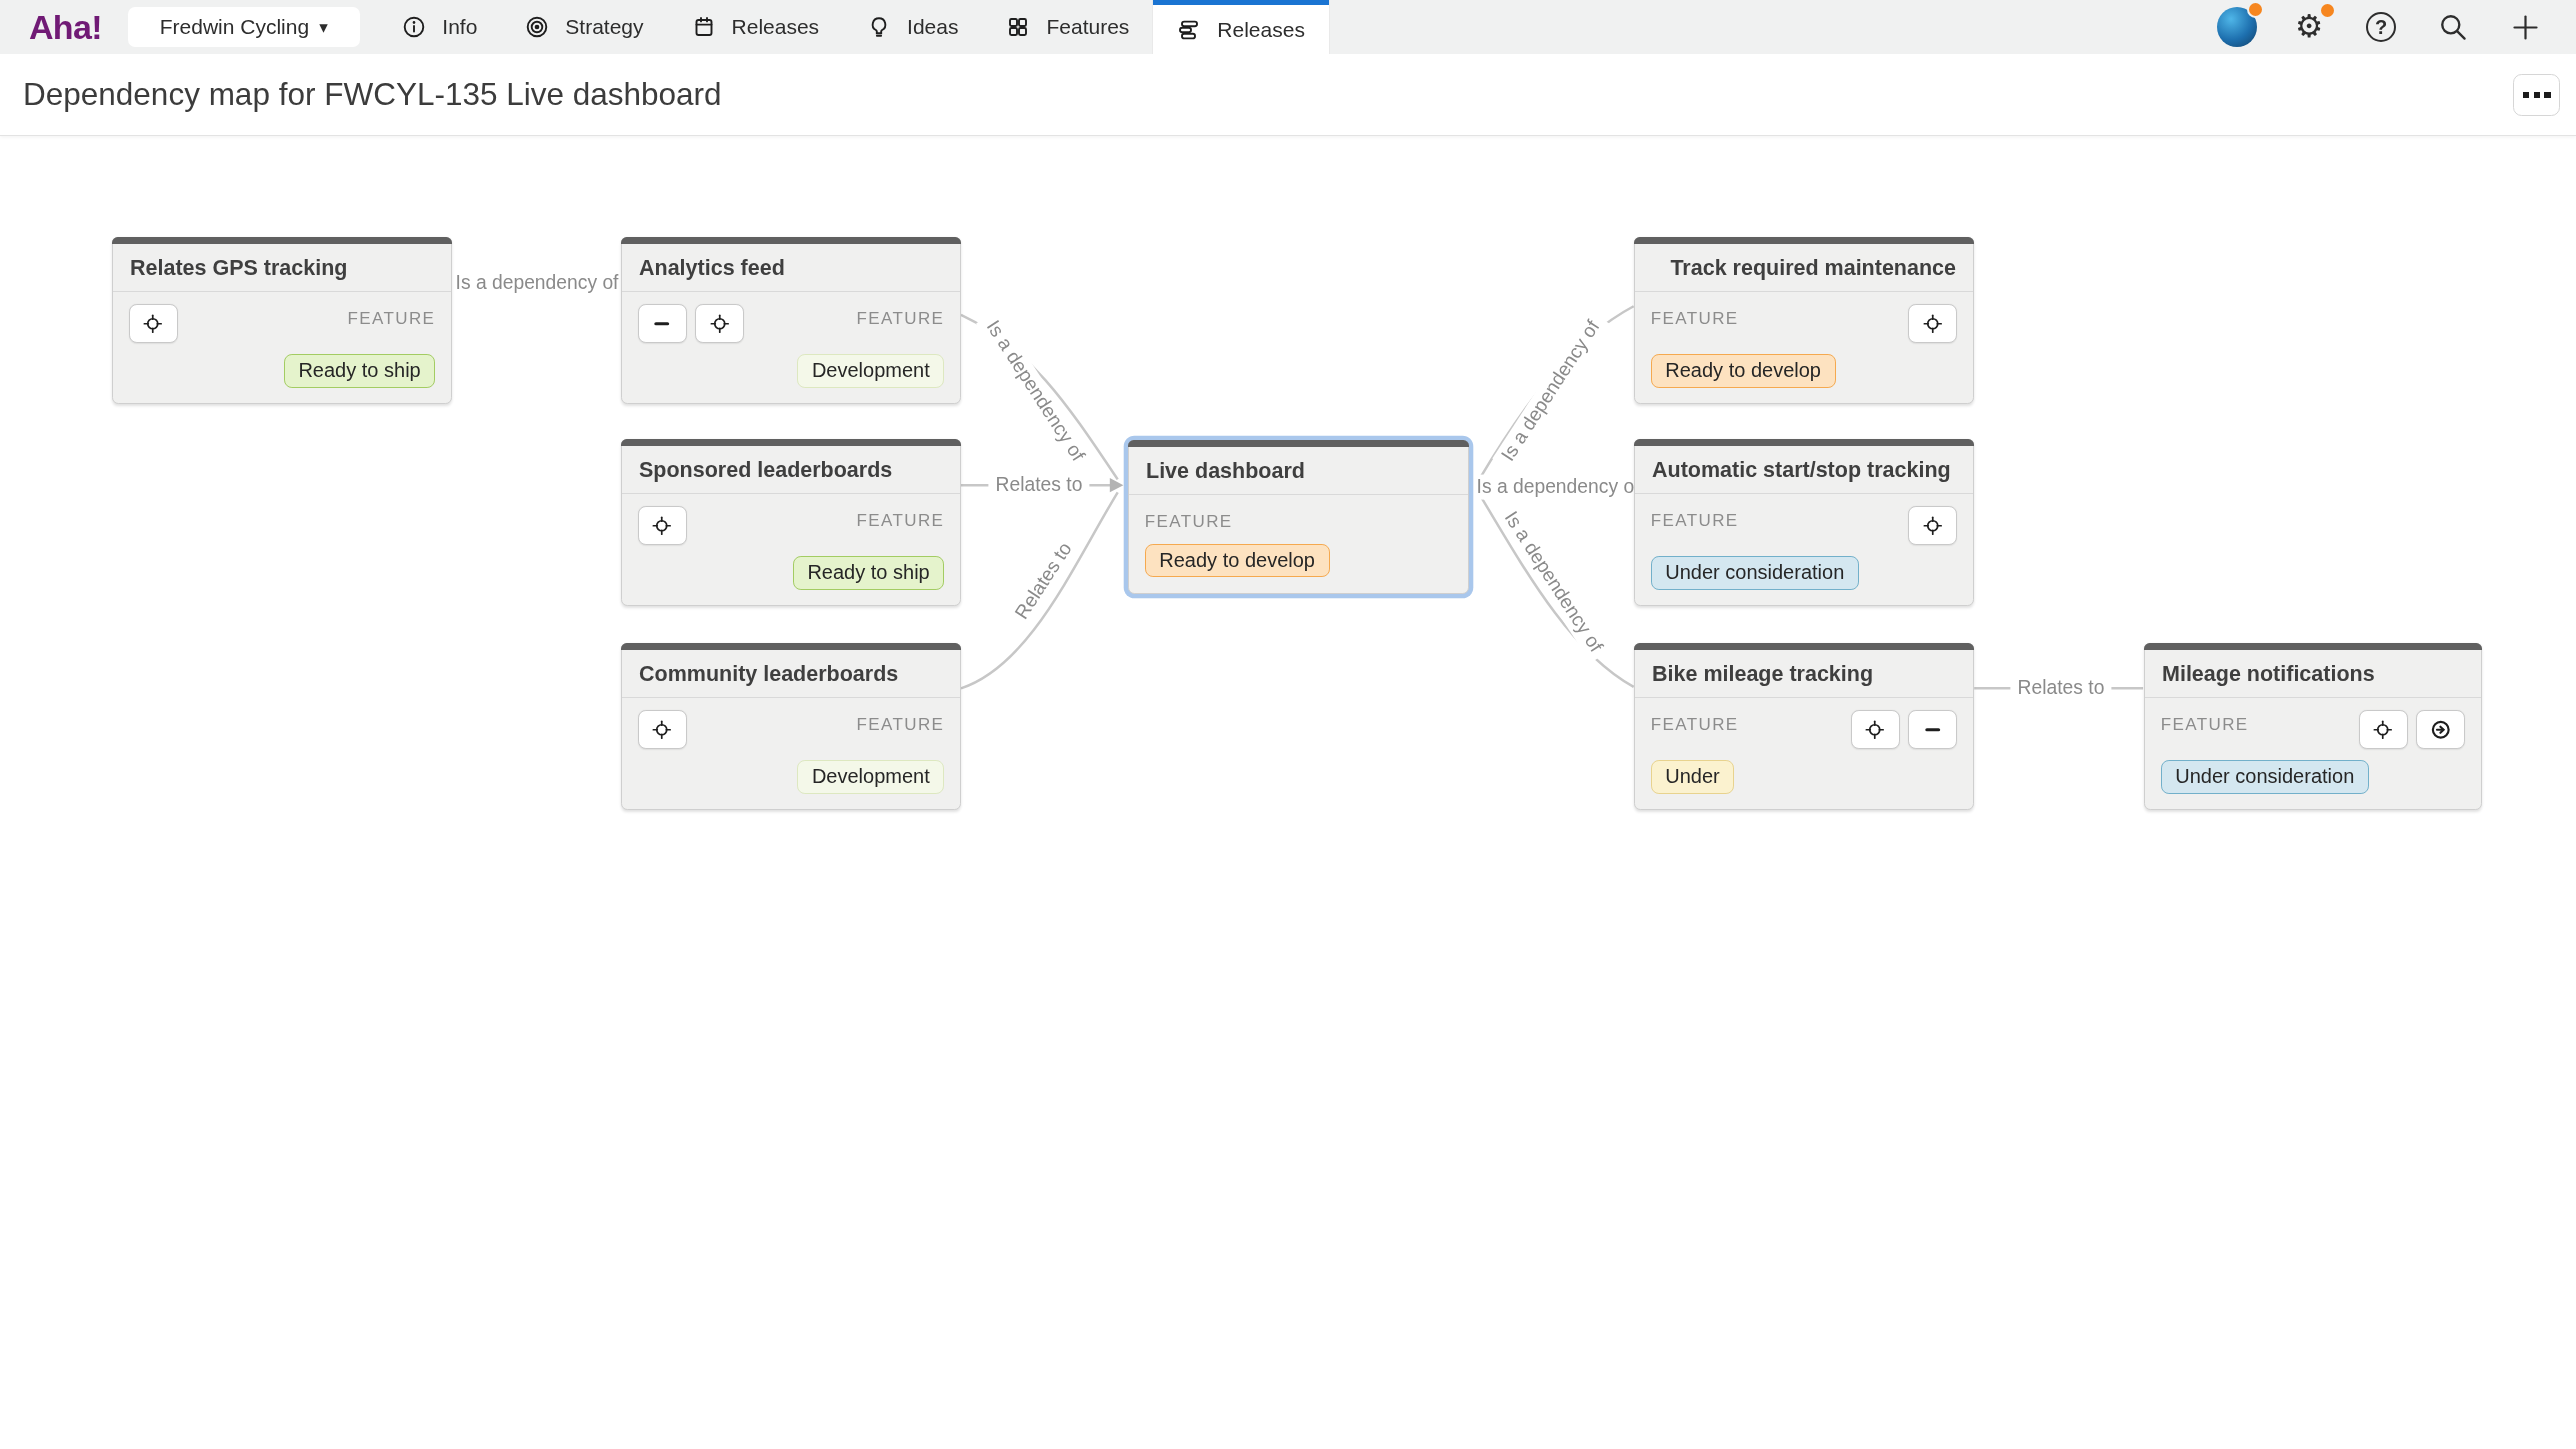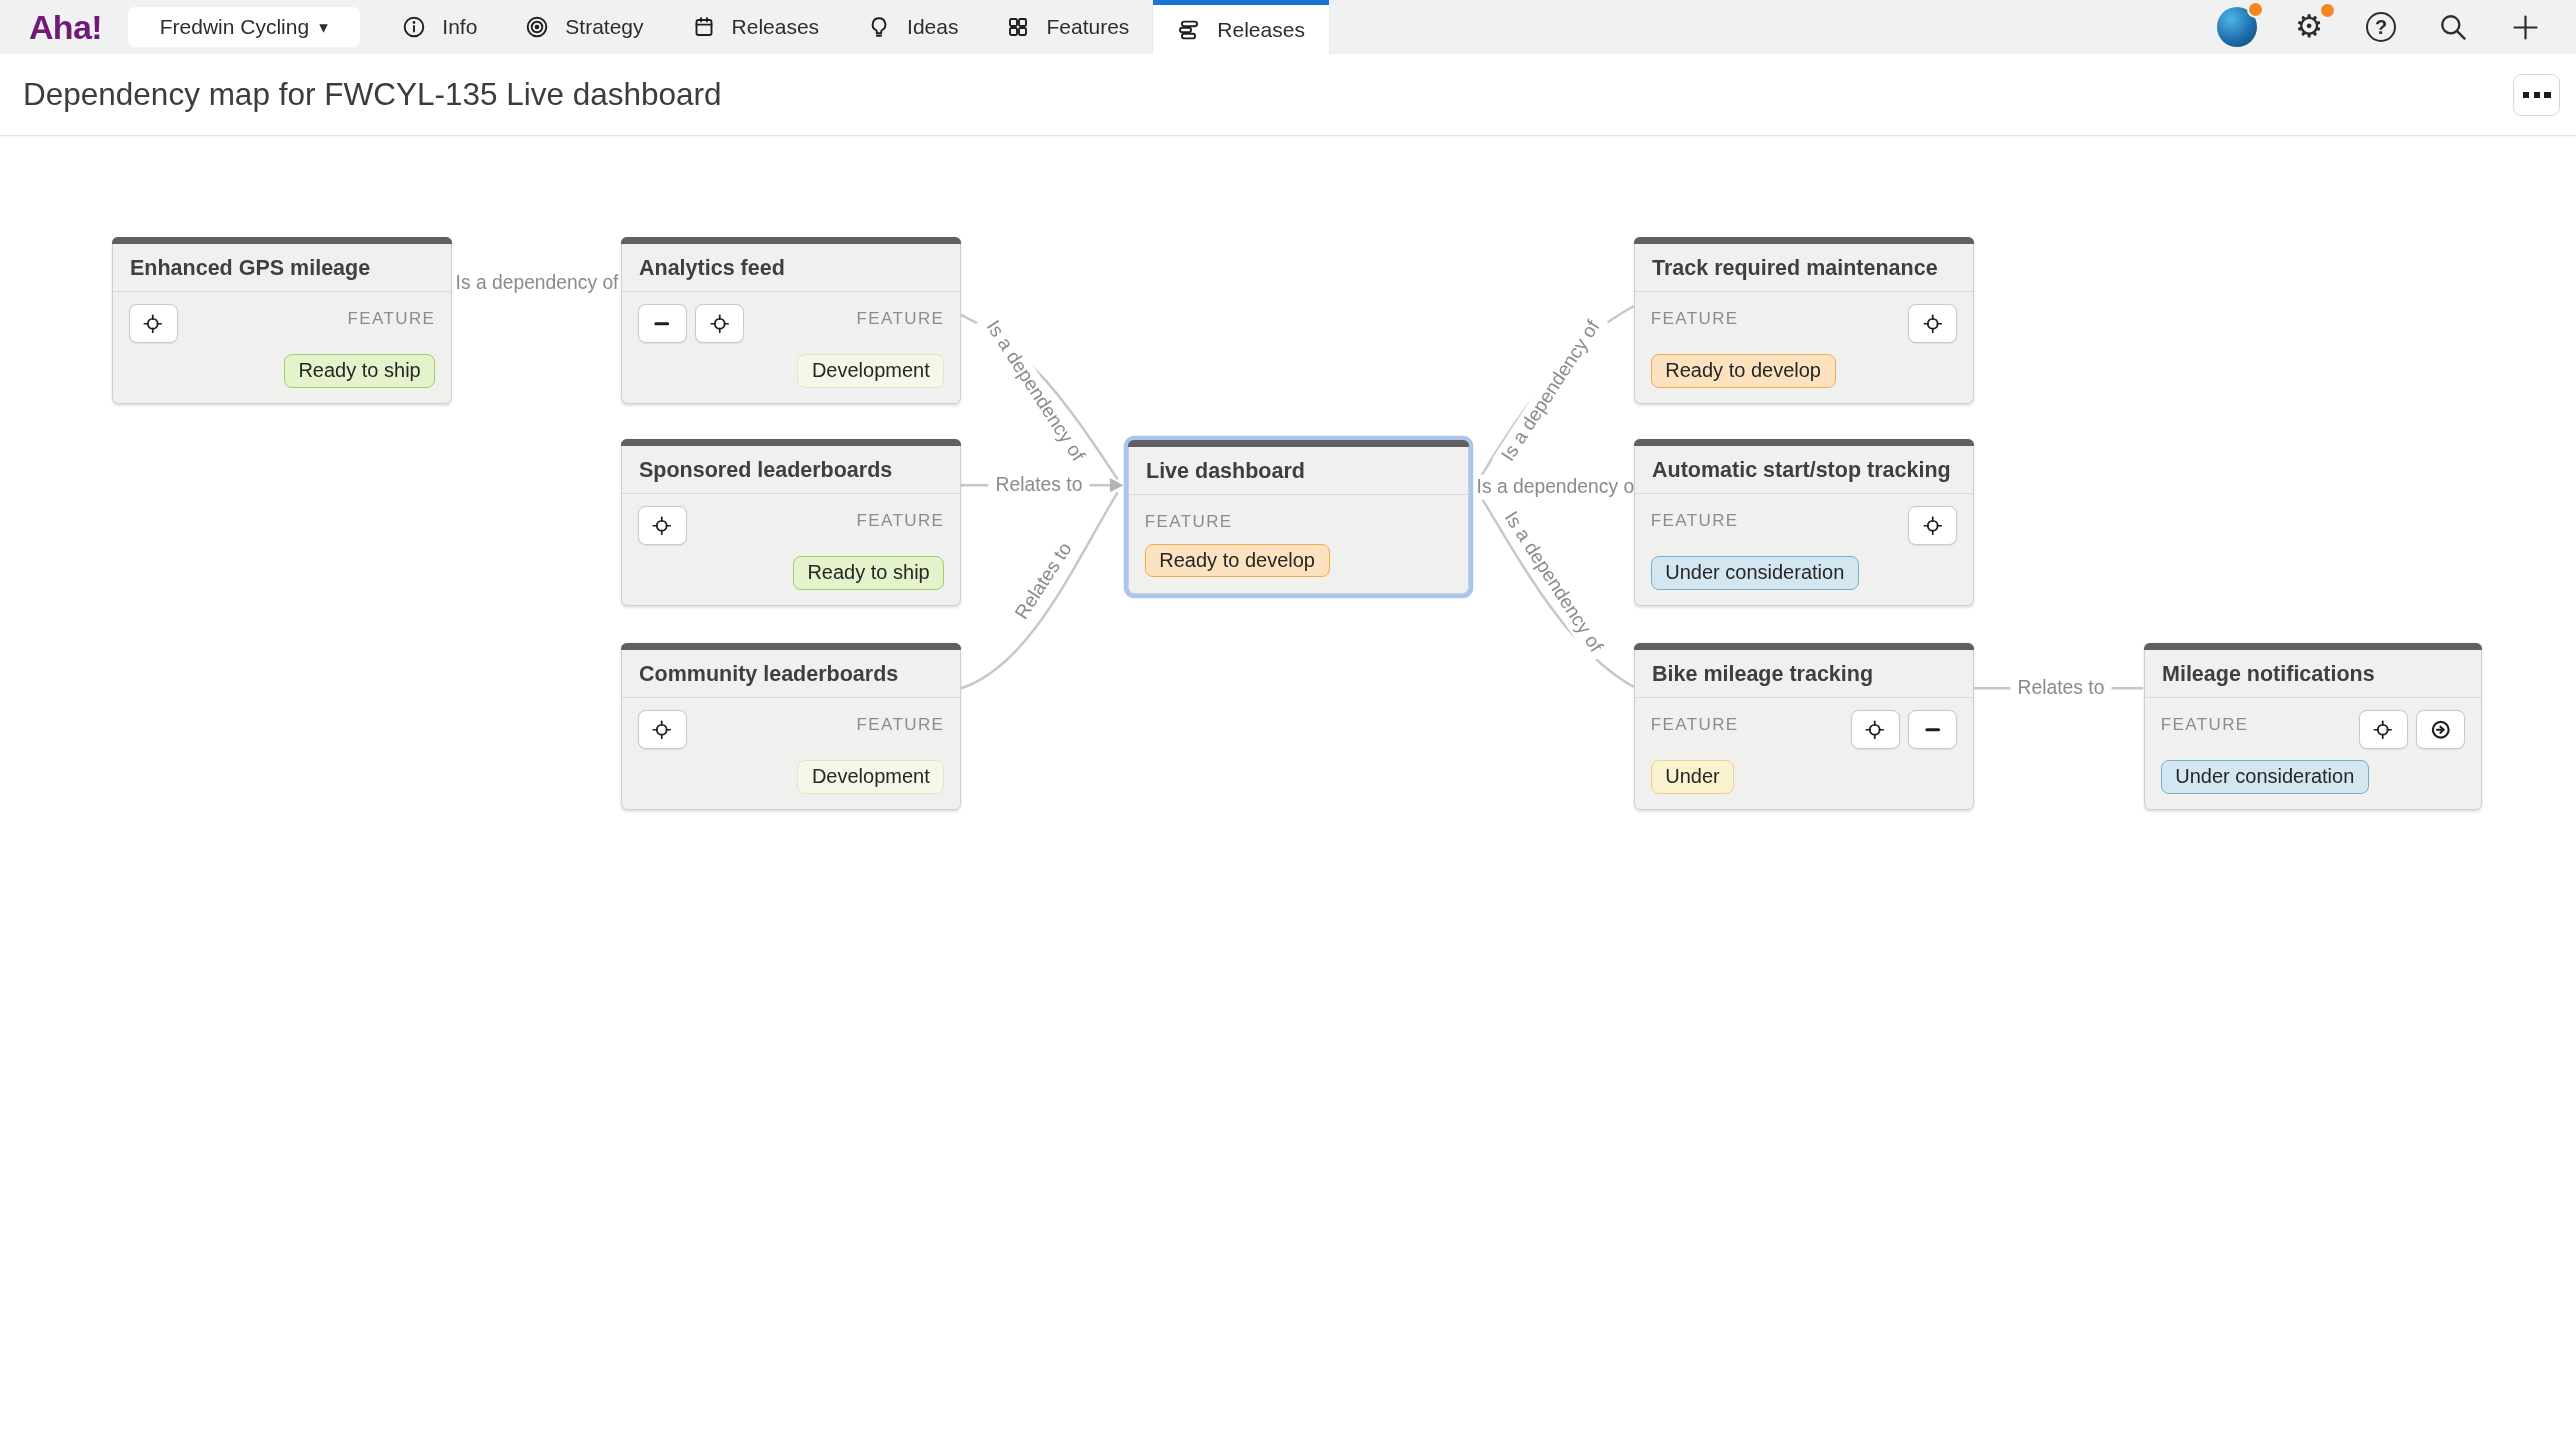--- a/index.html
+++ b/index.html
@@ -98,21 +98,21 @@
       <div class="conn-label" style="left: 1039px; top: 485px;">Relates to</div>
       <div class="conn-label" style="left: 1044px; top: 581px; transform: translate(-50%, -50%) rotate(-57deg);">Relates to</div>
       <div class="conn-label" style="left: 1551px; top: 391px; transform: translate(-50%, -50%) rotate(-57deg);">Is a dependency of</div>
       <div class="conn-label" style="left: 1558px; top: 487px;">Is a dependency of</div>
       <div class="conn-label" style="left: 1553px; top: 582px; transform: translate(-50%, -50%) rotate(57deg);">Is a dependency of</div>
       <div class="conn-label" style="left: 2061px; top: 688px;">Relates to</div>
     </div>
   <div id="cards-root">
       <div class="card" style="left: 112px; top: 237px; width: 340px;">
         <div class="card-topbar"></div>
-        <div class="card-title">Enhanced GPS mileage</div>
+        <div class="card-title">Relates GPS tracking</div>
         <div class="card-body">
           <div class="card-row1">
             <div class="btn-group">
               <div class="mini-btn">
                 <svg width="21.5" height="21.5" viewBox="0 0 24 24" fill="none" stroke="#1e1e1e" stroke-width="1.9" stroke-linecap="round">
                   <circle cx="12" cy="12" r="5.6"></circle>
                   <line x1="12" y1="2.6" x2="12" y2="7"></line>
                   <line x1="12" y1="17" x2="12" y2="21.4"></line>
                   <line x1="2.6" y1="12" x2="7" y2="12"></line>
                   <line x1="17" y1="12" x2="21.4" y2="12"></line>
@@ -149,21 +149,21 @@
               </div>
             </div>
             <div class="spacer"></div>
             <div class="feature-label">FEATURE</div>
           </div>
           <div class="badge-row right">
             <div class="status-badge" style="background: rgb(244, 248, 233); border-color: rgb(221, 232, 192);">Development</div>
           </div>
         </div>
       </div>
-      <div class="card" style="left: 1634px; top: 237px; width: 340px;">
+      <div class="card" style="left: 1634px; top: 237px; width: 340px; text-align: right;">
         <div class="card-topbar"></div>
         <div class="card-title">Track required maintenance</div>
         <div class="card-body">
           <div class="card-row1">
             <div class="feature-label">FEATURE</div>
             <div class="spacer"></div>
             <div class="btn-group">
               <div class="mini-btn">
                 <svg width="21.5" height="21.5" viewBox="0 0 24 24" fill="none" stroke="#1e1e1e" stroke-width="1.9" stroke-linecap="round">
                   <circle cx="12" cy="12" r="5.6"></circle>

